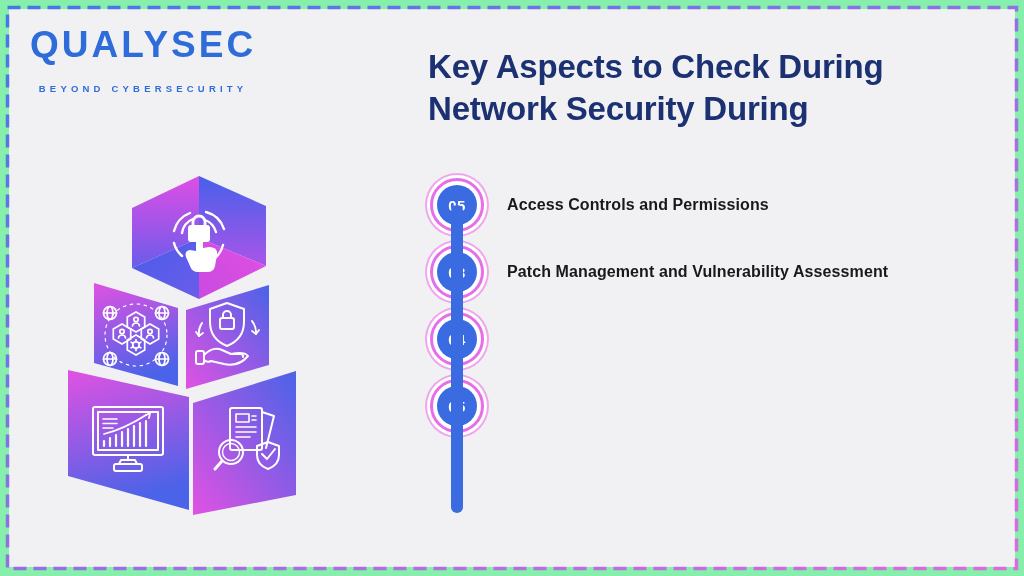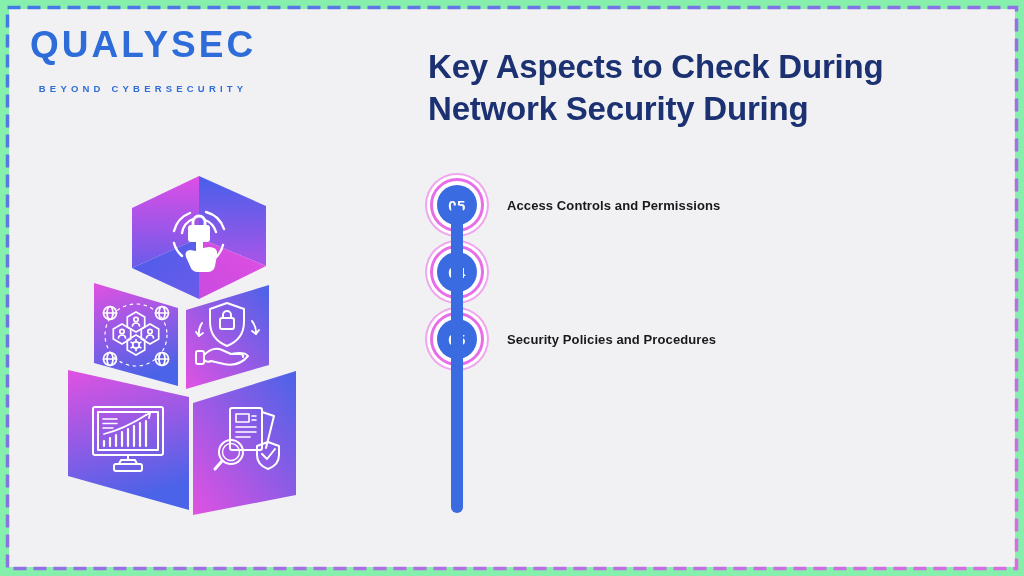--- a/index.html
+++ b/index.html
@@ -30,21 +30,21 @@
   .stem { position:absolute; left:21px; top:27px; width:12px; height:308px;
           background:#3a6be0; border-radius:7px; z-index:1; }
   .row { display:flex; align-items:center; height:54px; margin-bottom:13px; }
   .ring { position:relative; z-index:0; width:54px; height:54px; flex:0 0 54px;
           border:3px solid #e76ee8; border-radius:50%; background:#ffffff;
           box-shadow:0 0 0 3px #ffffff, 0 0 0 5px #efa6ee;
           display:flex; align-items:center; justify-content:center; }
   .num { position:relative; z-index:2; width:40px; height:40px; border-radius:50%;
          background:#3a6be0; color:#ffffff; font-size:15px; font-weight:700;
          letter-spacing:0.5px; display:flex; align-items:center; justify-content:center; }
-  .label { margin-left:23px; font-size:13px; font-weight:700; color:#18181d;
+  .label { margin-left:23px; font-size:16px; font-weight:700; color:#18181d;
            letter-spacing:0.1px; white-space:nowrap;text-align:center; }
 </style>
 </head>
 <body>
 
 <div class="canvas">
   <div class="panel"></div>
 
   <svg class="border-svg" viewBox="0 0 1024 576">
     <defs>
@@ -198,27 +198,32 @@
     <div class="stem"></div>
 
       <div class="row">
         <div class="ring">
           <div class="num">05</div>
         </div>
         <div class="label">Access Controls and Permissions</div>
       </div>
 
 
+      <div class="row">
+        <div class="ring">
+          <div class="num">03</div>
+        </div>
+        <div class="label">Patch Management and Vulnerability Assessment</div>
+      </div>
 
       <div class="row">
         <div class="ring">
           <div class="num">04</div>
         </div>
       </div>
 
       <div class="row">
         <div class="ring">
           <div class="num">05</div>
         </div>
-        <div class="label">Security Policies and Procedures</div>
       </div>
     </div>
 </div>
 
 </body></html>

